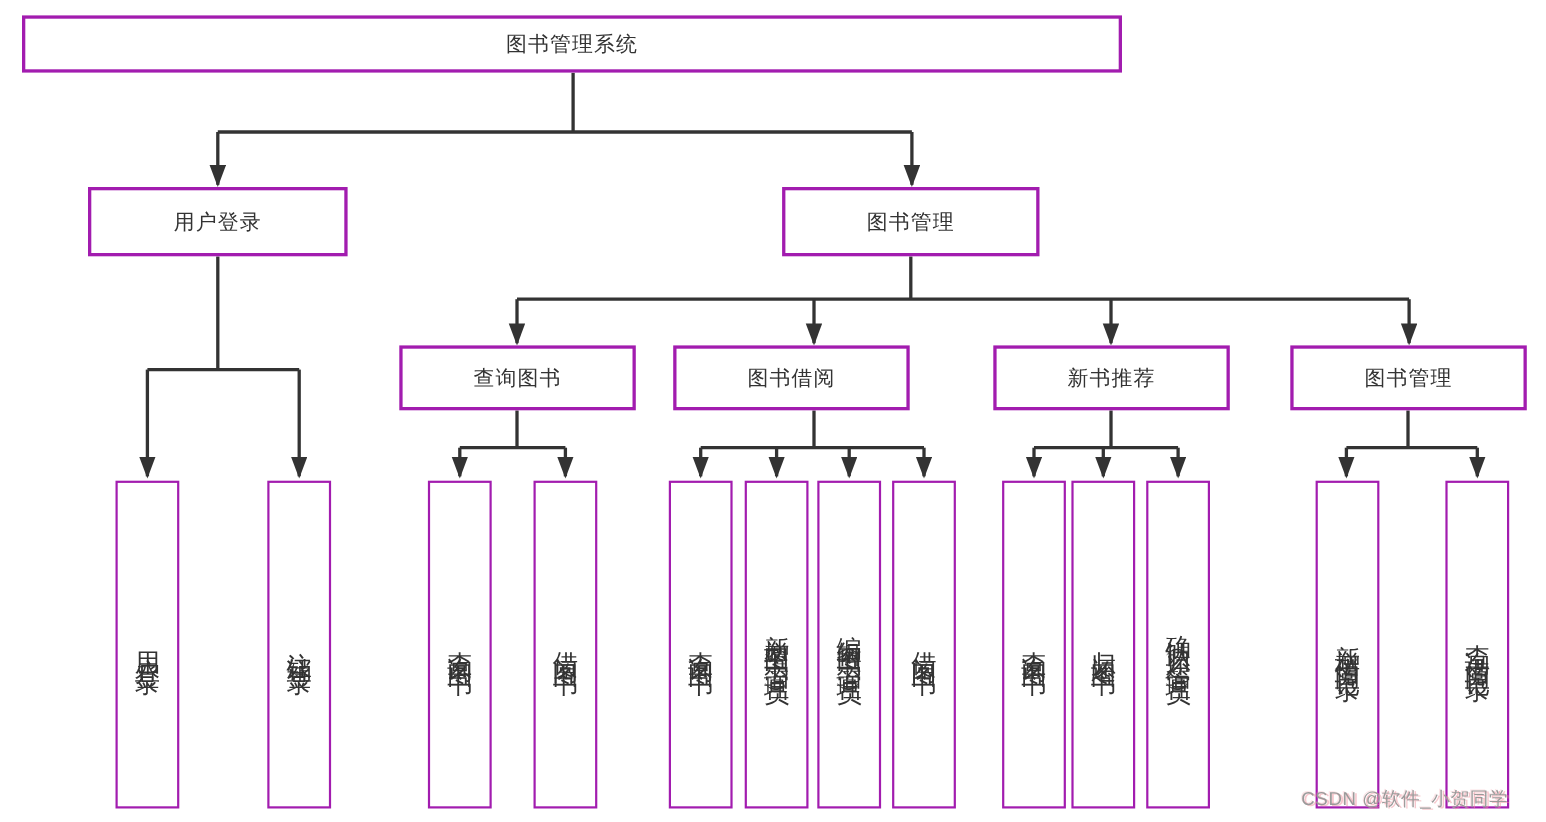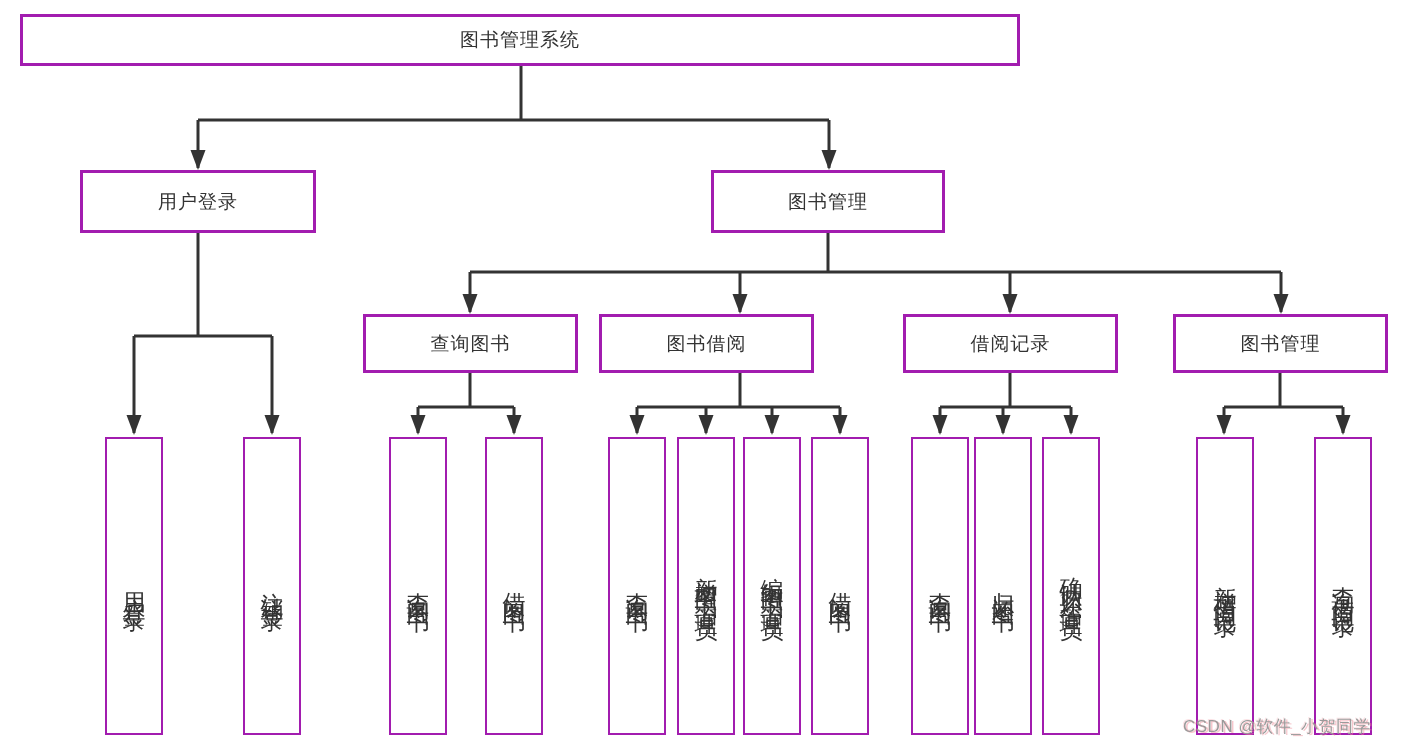--- a/index.html
+++ b/index.html
@@ -79,22 +79,22 @@
     <path d="M1343,407 V433" marker-end="url(#arrow)"></path>
   </g>
 </svg>
 
 <div class="node lvl1">图书管理系统</div>
 
 <div class="node lvl2" style="left:80px;width:236px;">用户登录</div>
 <div class="node lvl2" style="left:711px;width:234px;">图书管理</div>
 
 <div class="node lvl3" style="left:363px;">查询图书</div>
-<div class="node lvl3" style="left:599px;">图书借阅</div>
-<div class="node lvl3" style="left:903px;">借阅记录</div>
+<div class="node lvl3" style="left:612px;">图书借阅</div>
+<div class="node lvl3" style="left:903px;">新书推荐</div>
 <div class="node lvl3" style="left:1173px;">图书管理</div>
 
 <div class="node leaf" style="left:105px;">
   <span class="vtext">用户登录</span>
 </div>
 <div class="node leaf" style="left:243px;">
   <span class="vtext">注销登录</span>
 </div>
 
 <div class="node leaf" style="left:389px;">

